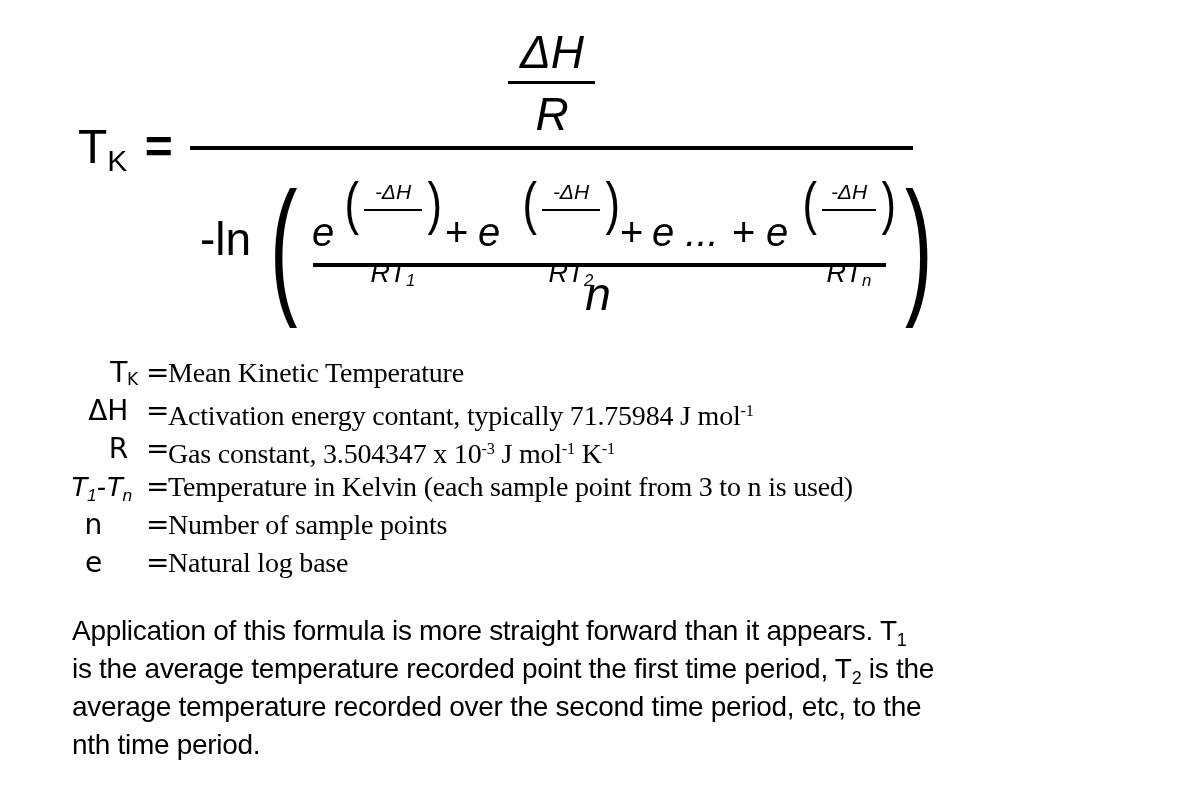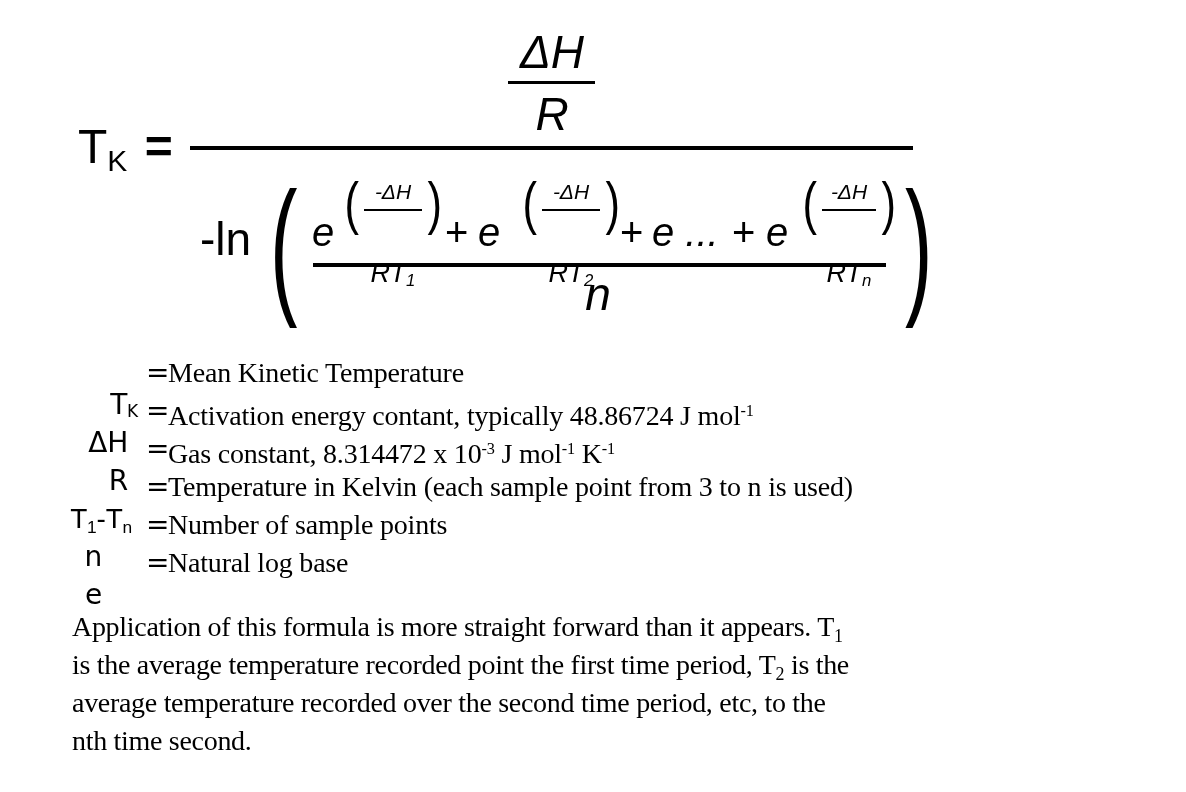--- a/index.html
+++ b/index.html
@@ -8,25 +8,25 @@
   .arial { font-family: "Liberation Sans", sans-serif; }
   .ital { font-style: italic; }
   .bar { position:absolute; background:#000; }
   .sub { font-size:0.62em; vertical-align:-0.25em; }
   .sup { font-size:0.58em; vertical-align:0.55em; }
   .paren { position:absolute; font-family:"Liberation Sans", sans-serif; line-height:1; }
 
   
   .legend-row { position:absolute; left:0; height:38px; font-family:"DejaVu Sans", sans-serif; font-size:28px; line-height:38px; white-space:nowrap; letter-spacing:-0.2px; }
   .legend-sym { position:absolute; right:0; text-align:right; }
-  .legend-symbox { position:absolute; left:0; width:108px; height:38px;margin-top:32px; }
+  .legend-symbox { position:absolute; left:0; width:108px; height:38px; }
   .legend-eq { position:absolute; left:116px; }
   .legend-def { position:absolute; left:138px;font-family:Liberation Serif, serif; }
 
-  .para { position:absolute; left:72px; font-family:Liberation Serif, serif; font-size:28px; line-height:38px; white-space:nowrap; letter-spacing:-0.3px; font-weight:300; }
+  .para { position:absolute; left:72px; font-family:Liberation Sans, sans-serif; font-size:28px; line-height:46px; white-space:nowrap; letter-spacing:-0.3px; font-weight:300; }
 
   
   .exp { position:absolute; font-family:"Liberation Sans", sans-serif; font-style:italic; }
   .exp .num { position:absolute; left:0; width:100%; text-align:center; top:0; font-size:21px; line-height:28px; }
   .exp .den { position:absolute; left:0; width:100%; text-align:center; top:33px; font-size:27px; line-height:28px;margin-top:48px; }
   .exp .ebar { position:absolute; left:6px; right:6px; top:31px; height:2px; background:#000; }
   .exp .lp, .exp .rp { position:absolute; top:-6px; font-style:normal; font-size:58px; line-height:62px; font-weight:300; transform:scaleX(0.75); }
   .exp .lp { left:-16px; }
   .exp .rp { right:-16px; }
 </style>
@@ -96,34 +96,34 @@
       </div>
     <span class="legend-eq">=</span>
     <span class="legend-def">Mean Kinetic Temperature</span>
   </div>
 
   <div class="legend-row" style="top:38px;">
     <div class="legend-symbox" style="width:98px;">
         <span class="legend-sym">ΔH</span>
       </div>
     <span class="legend-eq">=</span>
-    <span class="legend-def"><span>Activation energy contant, typically 48.86724 J mol</span><span class="sup">-1</span></span>
+    <span class="legend-def"><span>Activation energy contant, typically 71.75984 J mol</span><span class="sup">-1</span></span>
   </div>
 
   <div class="legend-row" style="top:76px;">
     <div class="legend-symbox" style="width:98px;">
         <span class="legend-sym">R</span>
       </div>
     <span class="legend-eq">=</span>
-    <span class="legend-def"><span>Gas constant, 8.314472 x 10</span><span class="sup">-3</span><span> J mol</span><span class="sup">-1</span><span> K</span><span class="sup">-1</span></span>
+    <span class="legend-def"><span>Gas constant, 3.504347 x 10</span><span class="sup">-3</span><span> J mol</span><span class="sup">-1</span><span> K</span><span class="sup">-1</span></span>
   </div>
 
   <div class="legend-row" style="top:114px;">
     <div class="legend-symbox" style="width:102px;">
-        <span class="legend-sym" style="font-family:'Liberation Sans', sans-serif; "><span>T</span><span class="sub" style="vertical-align:-5px;">1</span><span>-</span><span>T</span><span class="sub" style="vertical-align:-5px;">n</span></span>
+        <span class="legend-sym" style="font-family:'Liberation Sans', sans-serif; font-style:italic;"><span>T</span><span class="sub" style="vertical-align:-5px;">1</span><span>-</span><span>T</span><span class="sub" style="vertical-align:-5px;">n</span></span>
       </div>
     <span class="legend-eq">=</span>
     <span class="legend-def">Temperature in Kelvin (each sample point from 3 to n is used)</span>
   </div>
 
   <div class="legend-row" style="top:152px;">
     <div class="legend-symbox" style="width:72px;">
         <span class="legend-sym">n</span>
       </div>
     <span class="legend-eq">=</span>
@@ -136,14 +136,14 @@
       </div>
     <span class="legend-eq">=</span>
     <span class="legend-def">Natural log base</span>
   </div>
 </div>
 
 <div>
   <div class="para" style="top:608px;"><span>Application of this formula is more straight forward than it appears. T</span><span class="sub" style="font-size:18px; vertical-align:-6px;">1</span></div>
   <div class="para" style="top:646px;"><span>is the average temperature recorded point the first time period, T</span><span class="sub" style="font-size:18px; vertical-align:-6px;">2</span><span> is the</span></div>
   <div class="para" style="top:684px;">average temperature recorded over the second time period, etc, to the</div>
-  <div class="para" style="top:722px;">nth time second.</div>
+  <div class="para" style="top:722px;">nth time period.</div>
 </div>
 
 </body></html>

